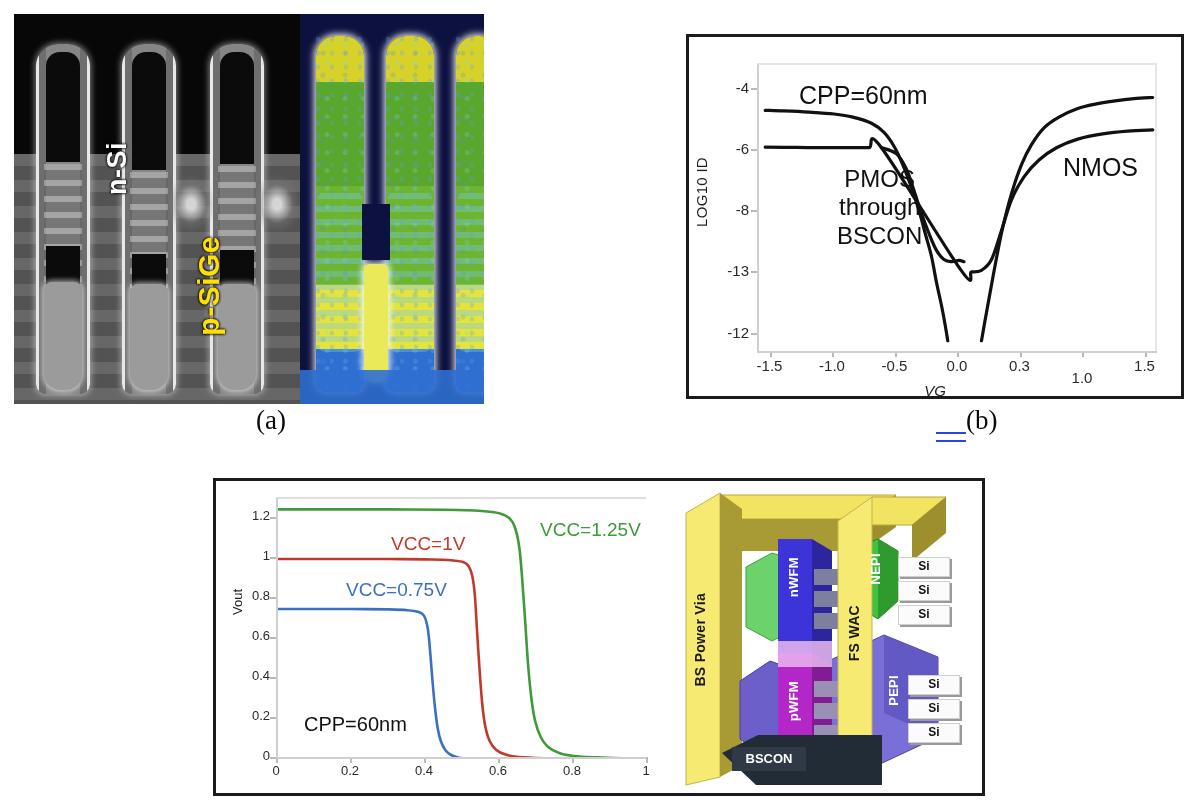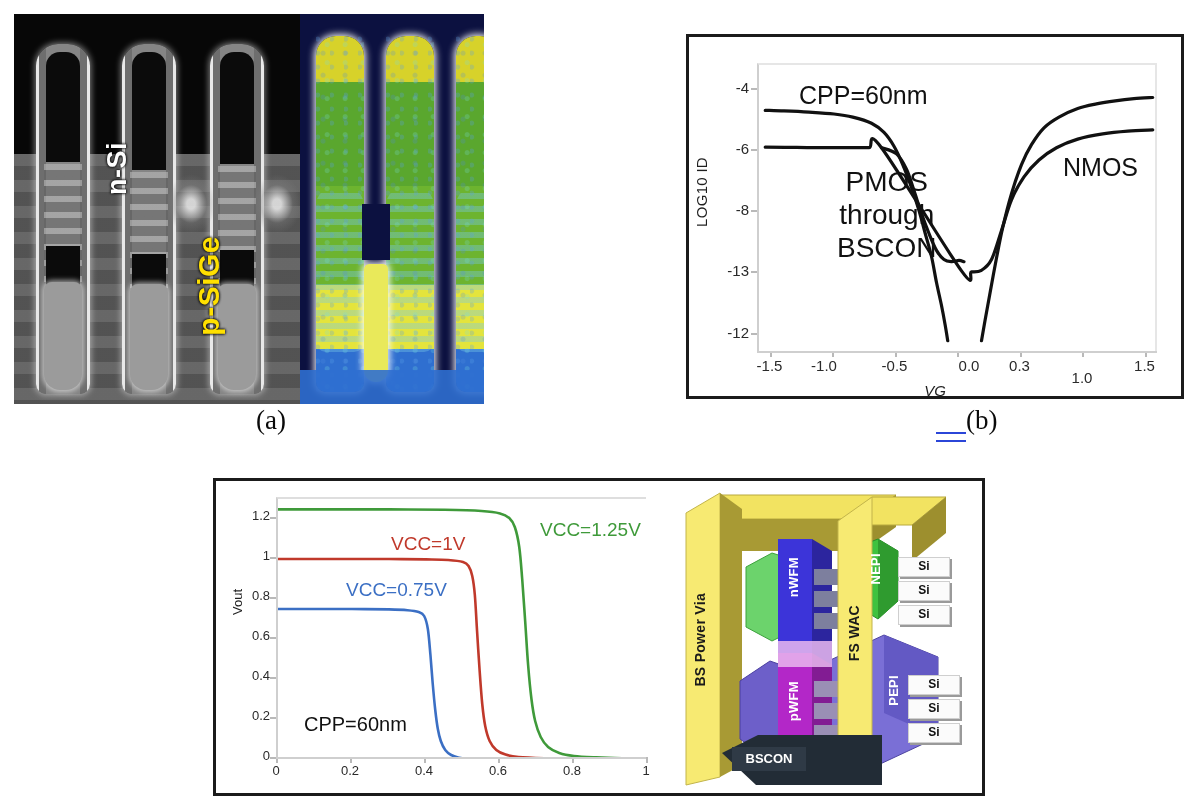--- a/index.html
+++ b/index.html
@@ -71,21 +71,21 @@
           border-left:2px solid #cfcfcf;border-top:2px solid #e6e6e6;
           border-right:2px solid #e6e6e6;box-sizing:border-box;}
   #plot-b-svg{position:absolute;left:0;top:0;}
   .ytick-b{position:absolute;right:474px;font-size:15px;color:#2a2a2a;text-align:right;width:40px;}
   .axis-tick-mark{position:absolute;background:#b9b9b9;}
   .xtick-b{position:absolute;font-size:15px;color:#2a2a2a;text-align:center;width:56px;}
   #ylab-b{position:absolute;left:4px;top:120px;font-size:15px;color:#1f1f1f;
      writing-mode:vertical-rl;transform:rotate(180deg);letter-spacing:.3px;}
   #xlab-b{position:absolute;left:0;right:0;top:345px;text-align:center;font-size:15px;color:#1f1f1f;font-style:italic;}
   #ann-cpp-b{position:absolute;left:110px;top:44px;font-size:25px;color:#111;}
-  #ann-pmos{position:absolute;left:148px;top:128px;font-size:28px;color:#111;line-height:1.18;text-align:center;}
+  #ann-pmos{position:absolute;left:148px;top:128px;font-size:24px;color:#111;line-height:1.18;text-align:center;}
   #ann-nmos{position:absolute;left:374px;top:116px;font-size:25px;color:#111;}
 
   
   #panel-c{left:213px;top:478px;width:772px;height:318px;background:#fff;
            border:3px solid #1b1b1b;box-sizing:border-box;}
   #plot-c{position:absolute;left:60px;top:16px;width:370px;height:260px;
           border-left:2px solid #cfcfcf;border-top:2px solid #dedede;box-sizing:border-box;}
   #plot-c-svg{position:absolute;left:0;top:0;}
   .ytick-c{position:absolute;right:344px;font-size:13px;color:#2a2a2a;text-align:right;width:40px;}
   .xtick-c{position:absolute;font-size:13px;color:#2a2a2a;text-align:center;width:48px;}
@@ -192,25 +192,25 @@
     <div class="ytick-b" style="left: 20px; top: 102.787px; width: 40px; right: auto;">-6</div>
     <div class="axis-tick-mark" style="left: 62px; top: 111.787px; width: 6px; height: 2px;"></div>
     <div class="ytick-b" style="left: 20px; top: 164.064px; width: 40px; right: auto;">-8</div>
     <div class="axis-tick-mark" style="left: 62px; top: 173.064px; width: 6px; height: 2px;"></div>
     <div class="ytick-b" style="left: 20px; top: 225.34px; width: 40px; right: auto;">-13</div>
     <div class="axis-tick-mark" style="left: 62px; top: 234.34px; width: 6px; height: 2px;"></div>
     <div class="ytick-b" style="left: 20px; top: 286.617px; width: 40px; right: auto;">-12</div>
     <div class="axis-tick-mark" style="left: 62px; top: 295.617px; width: 6px; height: 2px;"></div>
     <div class="xtick-b" style="left: 52.5px; width: 56px; top: 320px;">-1.5</div>
     <div class="axis-tick-mark" style="left: 80.5px; top: 314px; width: 2px; height: 6px;"></div>
-    <div class="xtick-b" style="left: 107px; width: 56px; top: 320px;">-1.0</div>
+    <div class="xtick-b" style="left: 115px; width: 56px; top: 320px;">-1.0</div>
     <div class="axis-tick-mark" style="left: 143px; top: 314px; width: 2px; height: 6px;"></div>
     <div class="xtick-b" style="left: 177.5px; width: 56px; top: 320px;">-0.5</div>
     <div class="axis-tick-mark" style="left: 205.5px; top: 314px; width: 2px; height: 6px;"></div>
-    <div class="xtick-b" style="left: 252px; width: 56px; top: 320px;">0.0</div>
+    <div class="xtick-b" style="left: 240px; width: 56px; top: 320px;">0.0</div>
     <div class="axis-tick-mark" style="left: 268px; top: 314px; width: 2px; height: 6px;"></div>
     <div class="xtick-b" style="left: 302.5px; width: 56px; top: 320px;">0.3</div>
     <div class="axis-tick-mark" style="left: 330.5px; top: 314px; width: 2px; height: 6px;"></div>
     <div class="xtick-b" style="left: 365px; width: 56px; top: 332px;">1.0</div>
     <div class="axis-tick-mark" style="left: 393px; top: 314px; width: 2px; height: 6px;"></div>
     <div class="xtick-b" style="left: 427.5px; width: 56px; top: 320px;">1.5</div>
     <div class="axis-tick-mark" style="left: 455.5px; top: 314px; width: 2px; height: 6px;"></div>
     <div style="position: absolute; left: 68px; top: 314px; width: 400px; height: 2px; background: rgb(207, 207, 207);"></div>
   </div>
 

